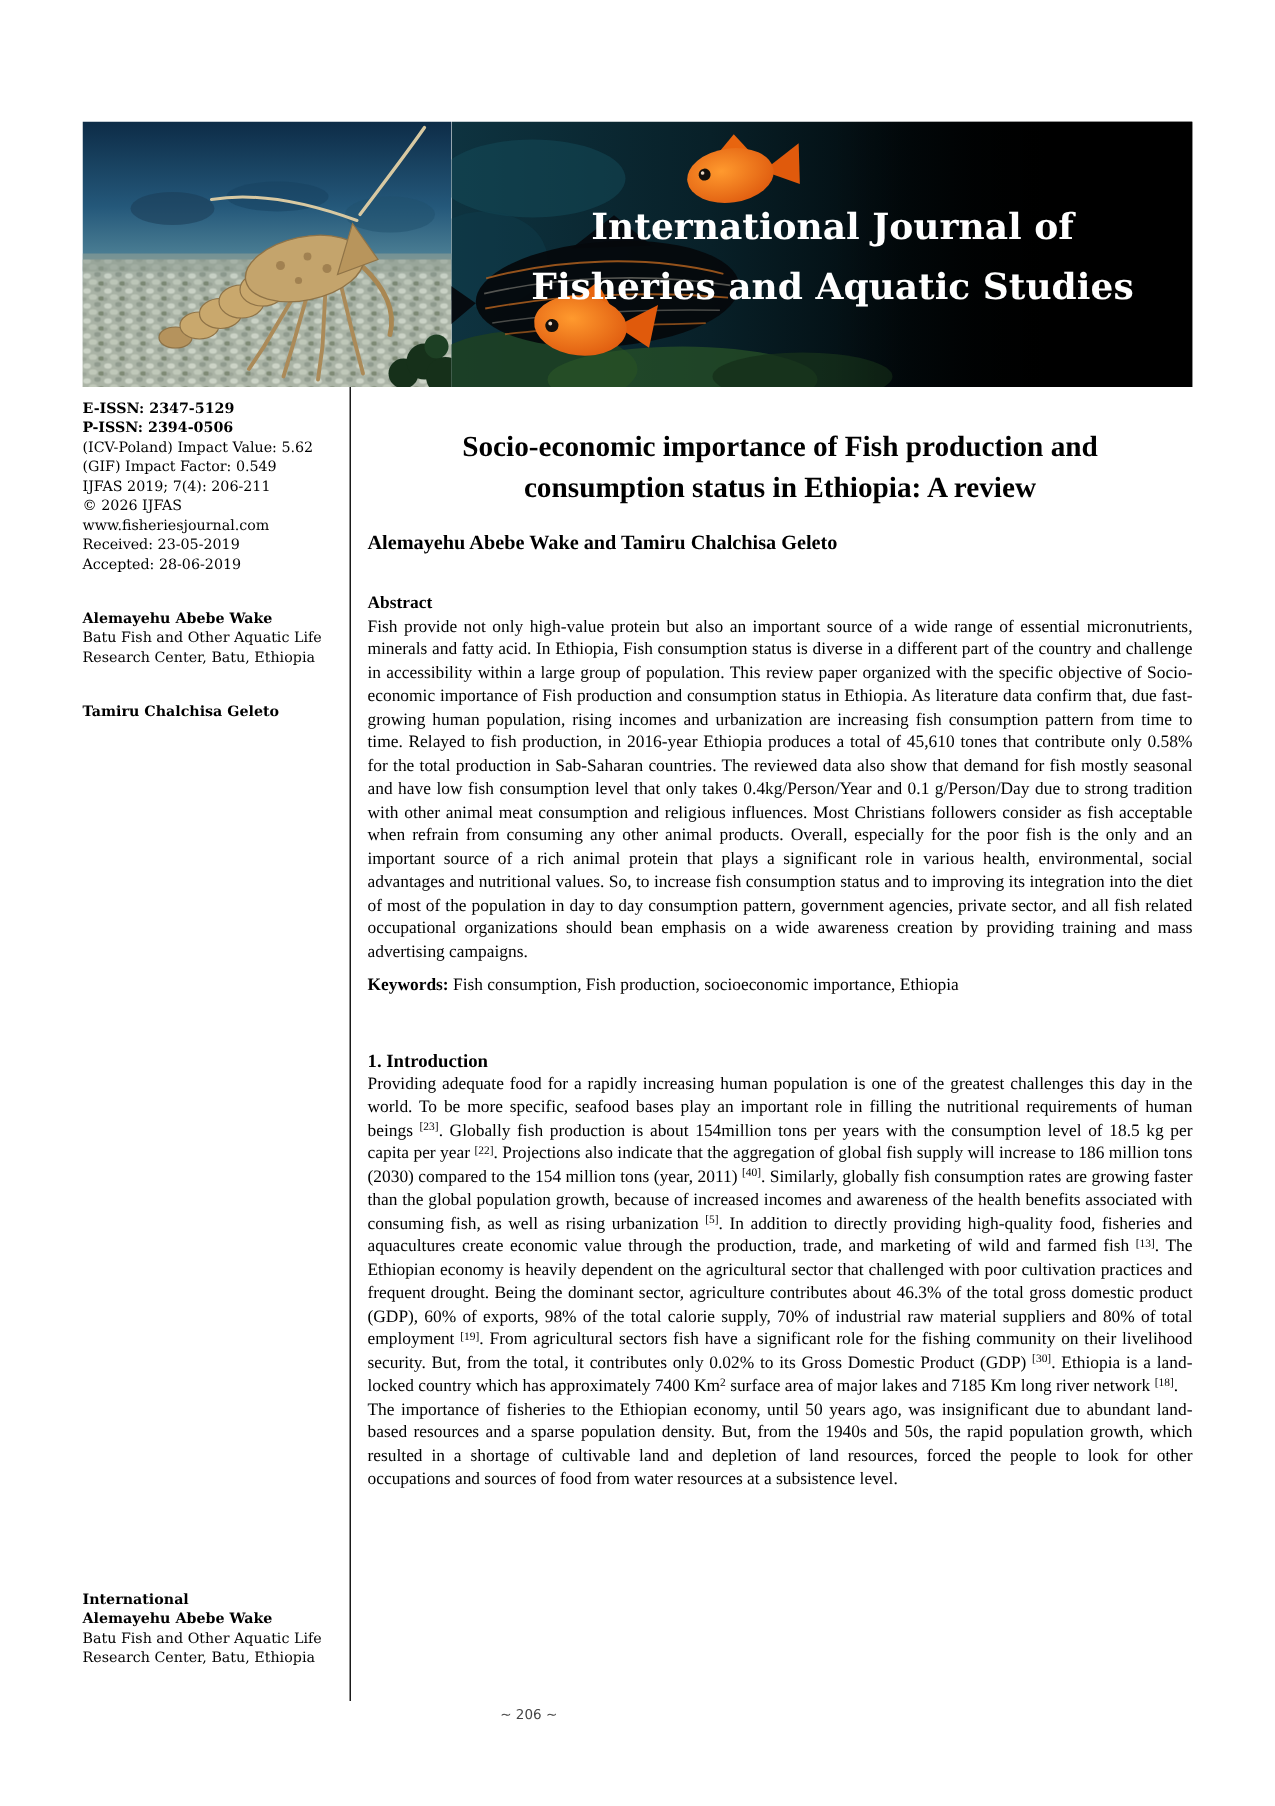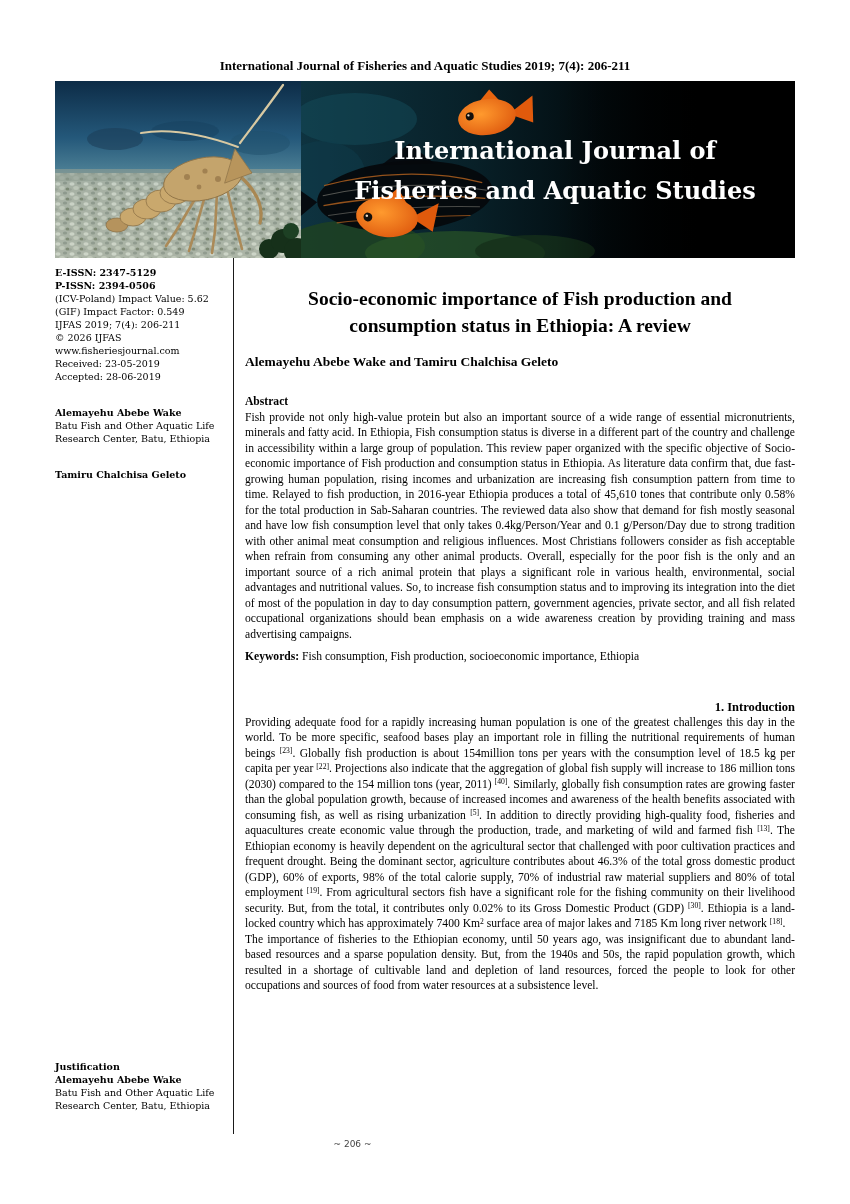--- a/index.html
+++ b/index.html
@@ -38,37 +38,36 @@
     margin:13px auto 0 auto; max-width:500px;
     font-size:19.5px; line-height:27px; font-weight:bold; text-align:center;
   }
   .article-authors { margin-top:15px; font-size:13.5px; font-weight:bold; }
   .abstract-heading { margin-top:24px; font-size:11.6px; font-weight:bold; line-height:15.5px; }
   .body-text {
     margin:0; font-size:11.6px; line-height:15.5px; text-align:justify;
   }
   .keywords-line { margin-top:7px; font-size:11.6px; line-height:15.5px; }
   .kw-label { font-weight:bold; }
-  .section-heading { margin-top:34px; font-size:12.5px; font-weight:bold; line-height:16px;text-align:right; }
+  .section-heading { margin-top:34px; font-size:12.5px; font-weight:bold; line-height:16px; }
   .subsection-heading { font-size:12px; font-weight:bold; line-height:16px; }
   .body-text sup, sup {
     font-size:0.66em; line-height:0; position:relative; top:-0.45em; vertical-align:baseline;
   }
   
   .page-footer {
     position:absolute; top:1139px; left:0; width:705px; text-align:center;
     font-family:"DejaVu Sans", sans-serif; font-size:9px; color:#444;
   }
 </style>
 </head>
 <body>
 
 <div class="page">
 
-  <div class="header-citation">International Journal of Fisheries and Aquatic Studies 2019; 7(4): 206-211</div>
 
   <div class="banner">
     <svg width="740" height="177" viewBox="0 0 740 177">
       <defs>
         <linearGradient id="waterL" x1="0" y1="0" x2="0" y2="1">
           <stop offset="0" stop-color="#0d2c47"></stop>
           <stop offset="0.32" stop-color="#24587a"></stop>
           <stop offset="0.5" stop-color="#4a7d93"></stop>
           <stop offset="0.62" stop-color="#8fa3a0"></stop>
           <stop offset="1" stop-color="#b7bfb2"></stop>
@@ -199,21 +198,21 @@
       <div class="sb-name">Alemayehu Abebe Wake</div>
       <div>Batu Fish and Other Aquatic Life Research Center, Batu, Ethiopia</div>
     </div>
 
     <div class="sb-author">
       <div class="sb-name">Tamiru Chalchisa Geleto</div>
     </div>
   </div>
 
   <div class="sidebar-corr">
-    <div class="sb-bold">Justification</div>
+    <div class="sb-bold">International</div>
     <div class="sb-name">Alemayehu Abebe Wake</div>
     <div>Batu Fish and Other Aquatic Life Research Center, Batu, Ethiopia</div>
   </div>
 
   <div class="main-col">
     <div class="article-title">Socio-economic importance of Fish production and consumption status in Ethiopia: A review</div>
     <div class="article-authors">Alemayehu Abebe Wake and Tamiru Chalchisa Geleto</div>
 
     <div class="abstract-heading">Abstract</div>
     <p class="body-text">Fish provide not only high-value protein but also an important source of a wide range of essential micronutrients, minerals and fatty acid. In Ethiopia, Fish consumption status is diverse in a different part of the country and challenge in accessibility within a large group of population. This review paper organized with the specific objective of Socio-economic importance of Fish production and consumption status in Ethiopia. As literature data confirm that, due fast-growing human population, rising incomes and urbanization are increasing fish consumption pattern from time to time. Relayed to fish production, in 2016-year Ethiopia produces a total of 45,610 tones that contribute only 0.58% for the total production in Sab-Saharan countries. The reviewed data also show that demand for fish mostly seasonal and have low fish consumption level that only takes 0.4kg/Person/Year and 0.1 g/Person/Day due to strong tradition with other animal meat consumption and religious influences. Most Christians followers consider as fish acceptable when refrain from consuming any other animal products. Overall, especially for the poor fish is the only and an important source of a rich animal protein that plays a significant role in various health, environmental, social advantages and nutritional values. So, to increase fish consumption status and to improving its integration into the diet of most of the population in day to day consumption pattern, government agencies, private sector, and all fish related occupational organizations should bean emphasis on a wide awareness creation by providing training and mass advertising campaigns.</p>

